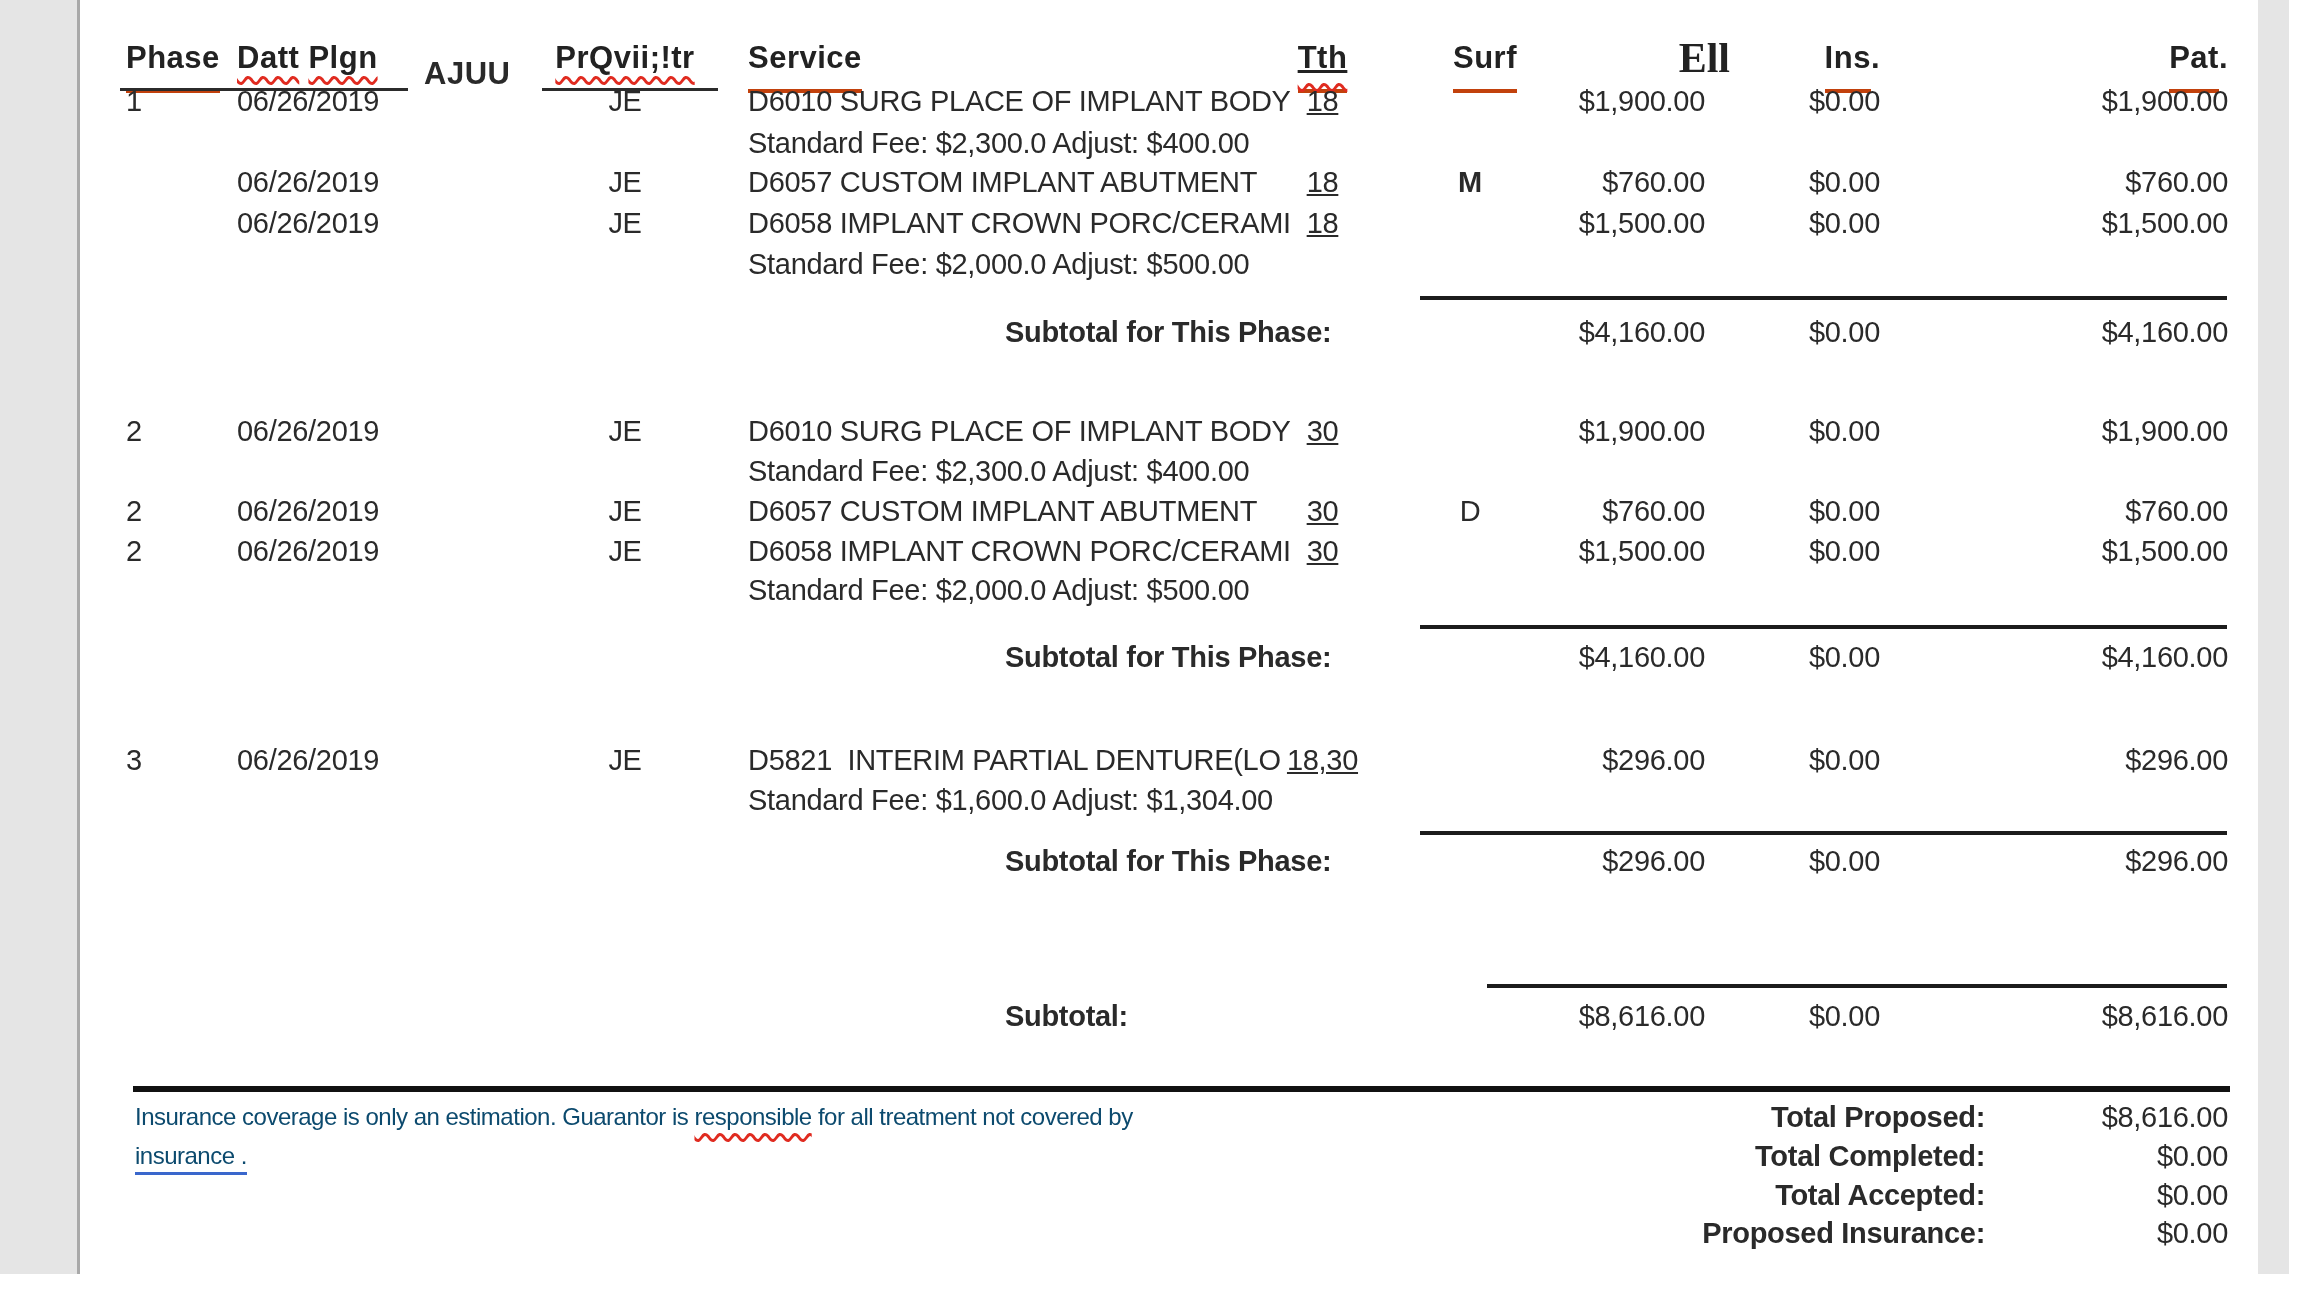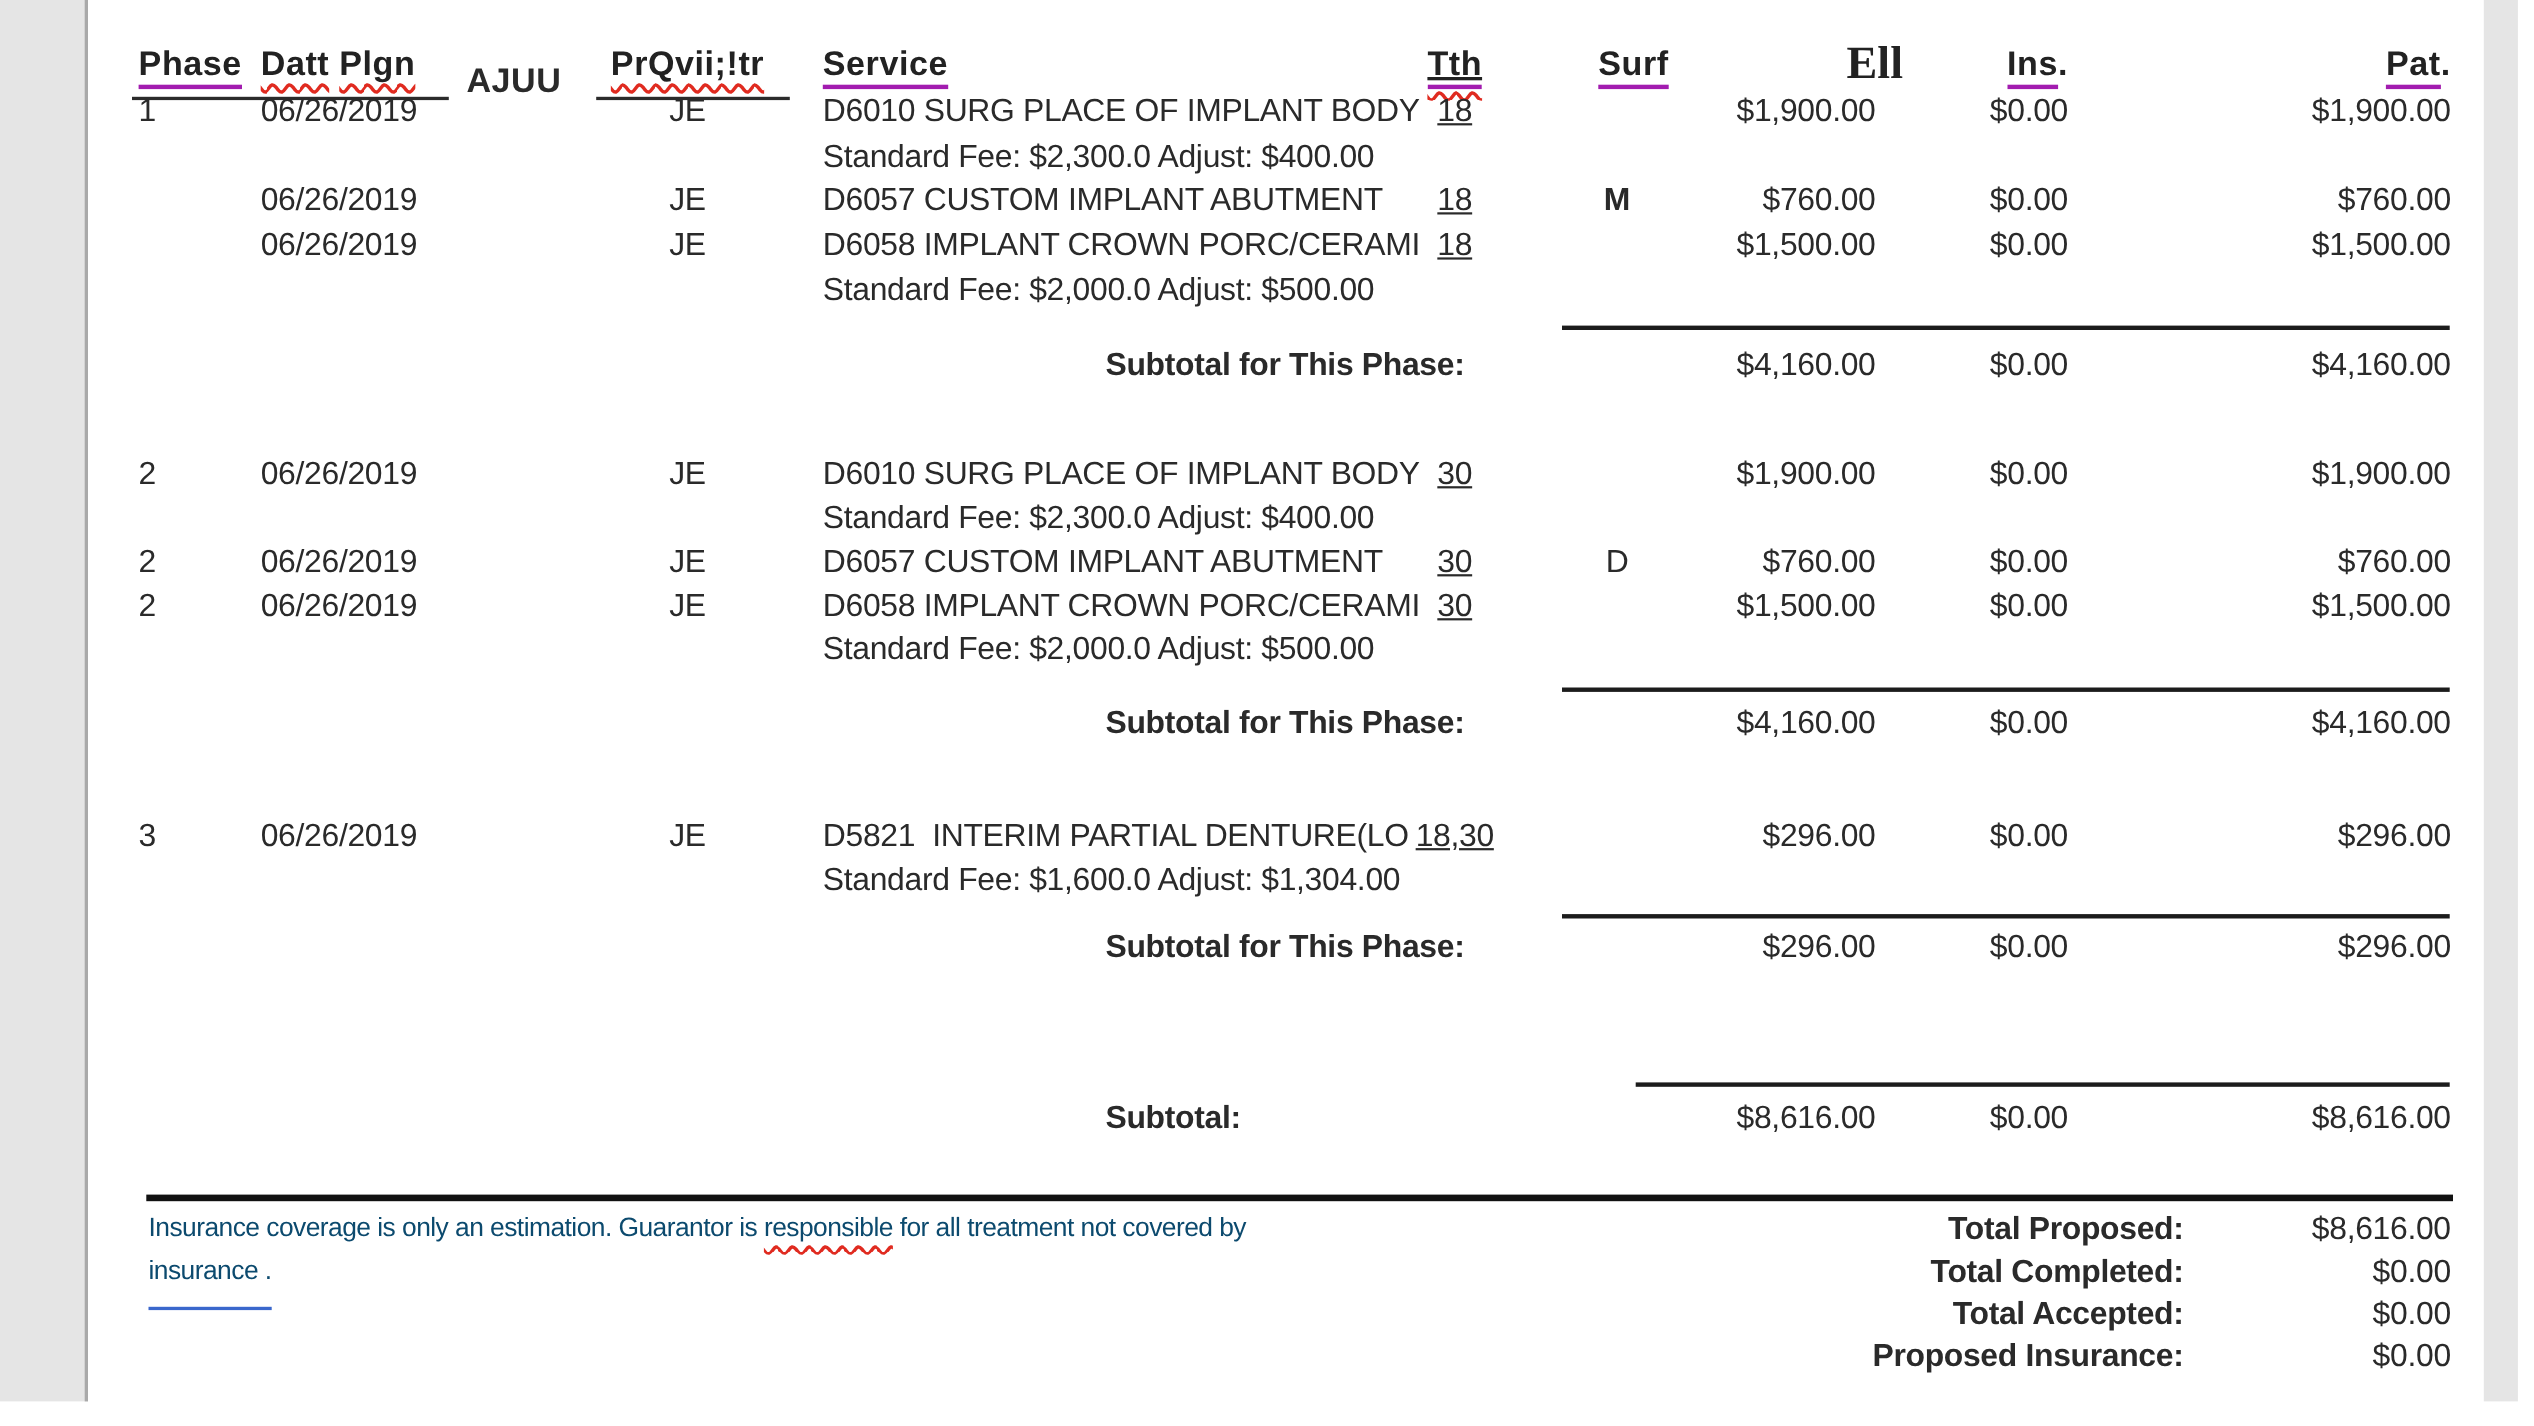--- a/index.html
+++ b/index.html
@@ -25,32 +25,32 @@
   .c-ins{left:1760px;width:120px;text-align:right;}
   .c-pat{left:1950px;width:278px;text-align:right;}
   .c-sublabel{left:1005px;width:490px;font-weight:bold;}
 
   .c-h-ajuu{left:424px;margin-top:16px;}
   .c-h-fee{left:1500px;width:190px;text-align:right;}
 
   .hdr{font-weight:bold;font-size:31px;letter-spacing:0.5px;color:#222222;}
   .ajuu{font-size:31px;letter-spacing:0.5px;color:#2a2a2a;}
   .serif-hdr{font-family:"Liberation Serif",serif;font-weight:bold;font-size:42px;letter-spacing:0;padding-left:40px;}
-  .hu{border-bottom:4px solid #a21caf;padding-bottom:2px;}
+  .hu{border-bottom:4px solid #c2410c;padding-bottom:14px;}
   .sq{text-decoration-line:underline;text-decoration-style:wavy;text-decoration-color:#e02b20;
       text-decoration-thickness:2.5px;text-underline-offset:8px;}
   .sq-below{text-underline-offset:15px;}
 
   .hline{position:absolute;background:#1c1c1c;height:4px;}
   .sepline{position:absolute;background:#2b2b2b;height:3px;}
   .thickline{position:absolute;background:#111111;height:6px;}
 
   .bold{font-weight:bold;}
   .disc{left:135px;font-size:24px;letter-spacing:-0.5px;color:#0c4a6e;}
-  .link{border-bottom:3px solid #3a67cc;padding-bottom:19px;}
+  .link{border-bottom:3px solid #3a67cc;padding-bottom:3px;}
   .t-label{left:1400px;width:585px;text-align:right;font-weight:bold;font-size:29px;}
   .t-value{left:1950px;width:278px;text-align:right;font-size:29px;}
 </style>
 </head>
 <body>
 
 <div class="canvas">
   <div class="gutter-left"></div>
   <div class="gutter-right"></div>
 

